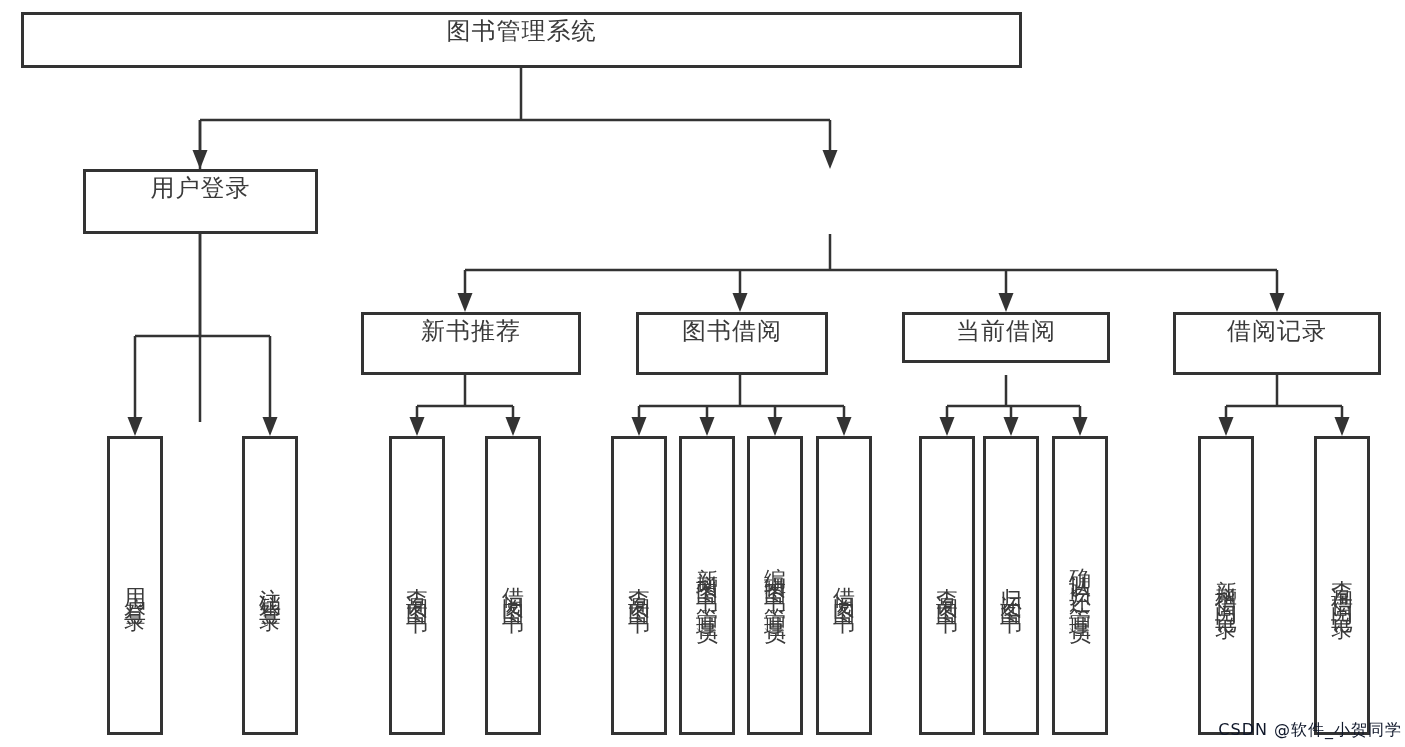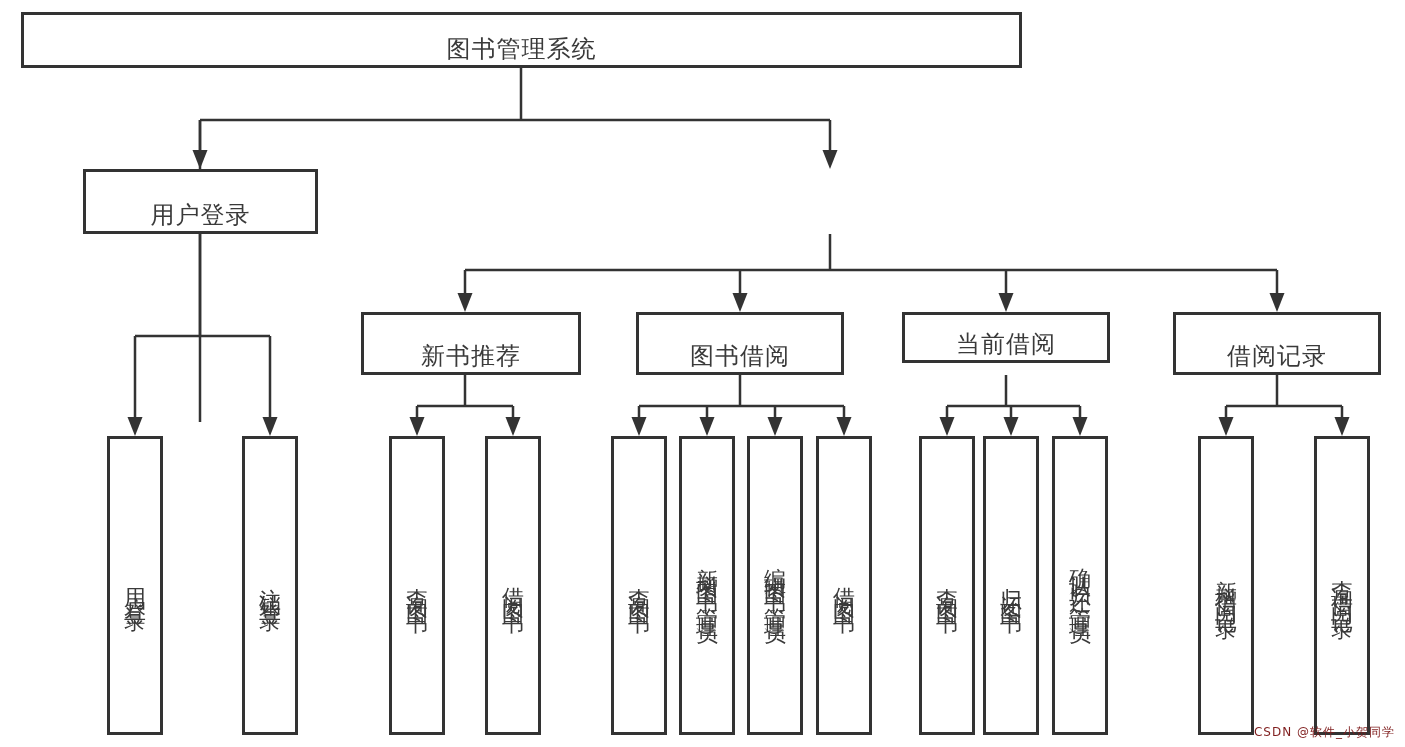--- a/index.html
+++ b/index.html
@@ -9,21 +9,21 @@
     width:1405px;height:747px;
     background:#ffffff;
     overflow:hidden;
   }
   #connectors{position:absolute;left:0;top:0;z-index:1;}
   .hbox{
     position:absolute;
     box-sizing:border-box;
     background:#ffffff;
     border:3px solid #333333;
-    display:flex;align-items:flex-end;justify-content:center;
+    display:flex;align-items:flex-start;justify-content:center;
     color:#3a3a3a;
     font-size:24px;
     letter-spacing:1px;
     z-index:2;
   }
   .vbox{
     position:absolute;
     top:436px;
     width:56px;height:299px;
     box-sizing:border-box;
@@ -36,23 +36,23 @@
   .vtext{
     writing-mode:vertical-rl;
     text-orientation:mixed;
     font-size:22px;
     letter-spacing:8px;
     line-height:1;
     white-space:nowrap;
   }
   .watermark{
     position:absolute;
-    right:10px;bottom:6px;
-    color:#7f1d1d;
-    font-size:12px;
+    right:3px;bottom:6px;
+    color:#0f172a;
+    font-size:16px;
     letter-spacing:1px;
     z-index:3;
   }
 </style>
 </head>
 <body>
 
 <div id="canvas">
 
   <svg id="connectors" width="1405" height="747" viewBox="0 0 1405 747">
@@ -108,21 +108,21 @@
     <span>图书管理系统</span>
   </div>
 
   <div class="hbox" style="left:83px;top:169px;width:235px;height:65px">
     <span>用户登录</span>
   </div>
 
   <div class="hbox" style="left:361px;top:312px;width:220px;height:63px">
     <span>新书推荐</span>
   </div>
-  <div class="hbox" style="left:636px;top:312px;width:208px;height:63px">
+  <div class="hbox" style="left:636px;top:312px;width:192px;height:63px">
     <span>图书借阅</span>
   </div>
   <div class="hbox" style="left:902px;top:312px;width:208px;height:51px">
     <span>当前借阅</span>
   </div>
   <div class="hbox" style="left:1173px;top:312px;width:208px;height:63px">
     <span>借阅记录</span>
   </div>
 
   <div class="vbox" style="left:107px">

